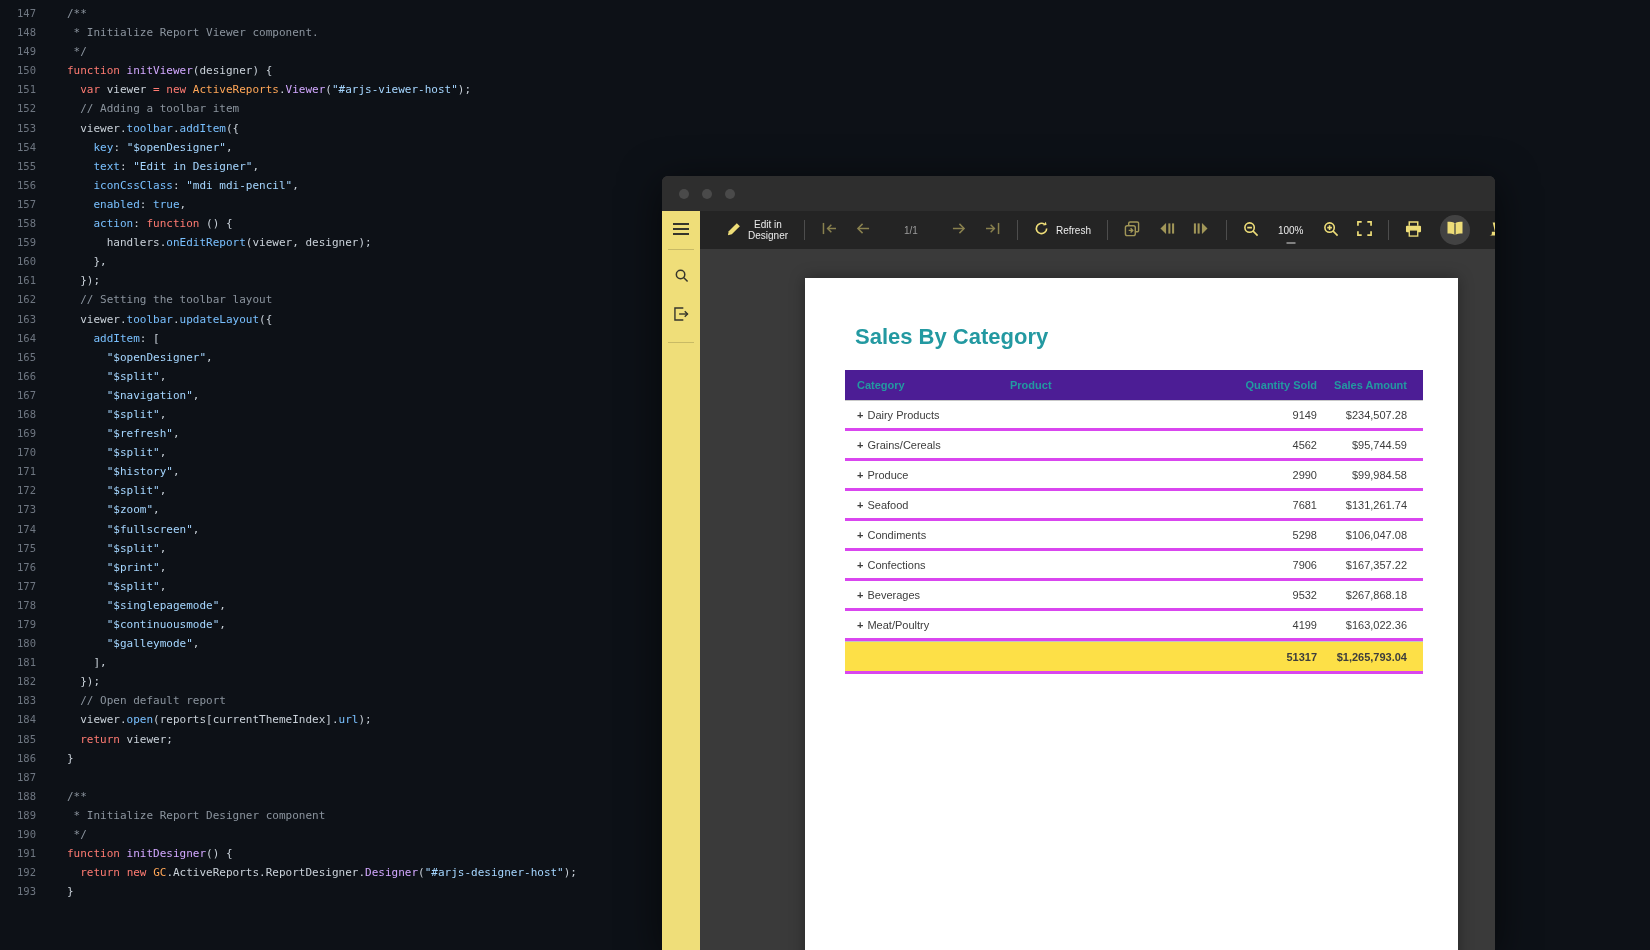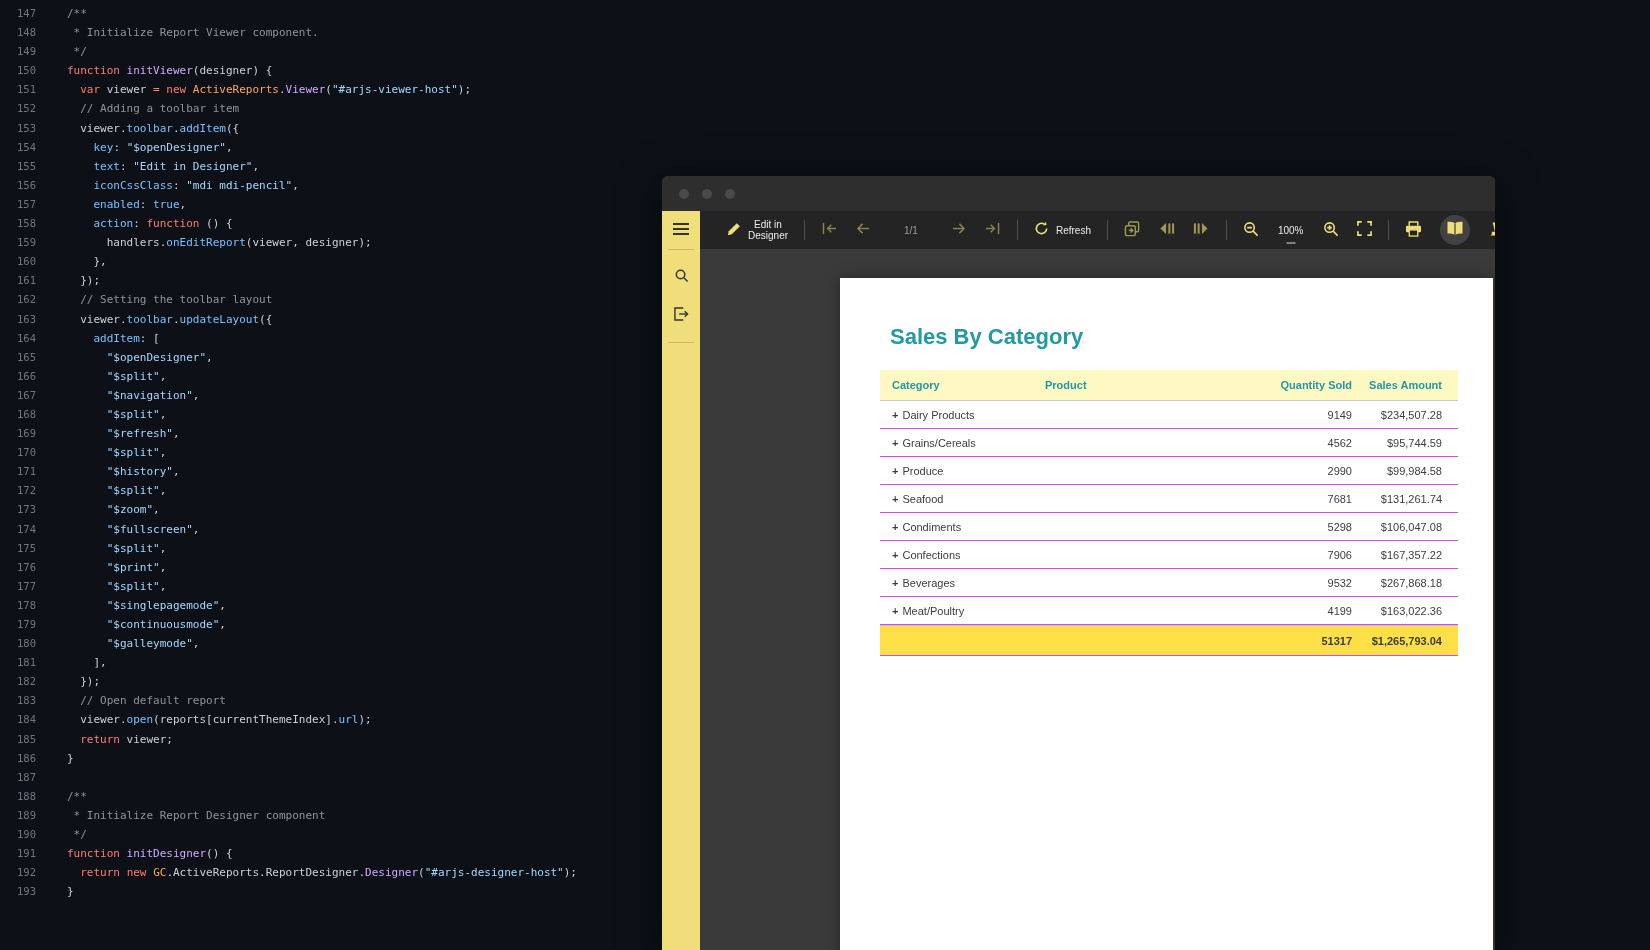--- a/index.html
+++ b/index.html
@@ -37,29 +37,29 @@
   .tb-sep{width:1px;height:20px;background:#4d4d4d;margin:0 7px;flex:none;}
   .page-label{color:#9b9b9b;font-size:10px;padding:0 24px;}
   .dim{opacity:.5;}
   .semi{opacity:.62;}
   .zoom-label{position:relative;font-size:10px;color:#ececec;padding:0 10px;}
   .zoom-label::after{content:"";position:absolute;left:50%;bottom:-8px;transform:translateX(-50%);
           width:9px;height:2px;background:#808080;}
   .active-mode{width:30px;height:30px;border-radius:50%;background:rgba(255,255,255,.14);
           display:flex;align-items:center;justify-content:center;}
 
-  .viewer-body{position:absolute;left:38px;top:73px;right:0;bottom:0;background:#3a3a3a;margin-left:35px;}
+  .viewer-body{position:absolute;left:38px;top:73px;right:0;bottom:0;background:#3a3a3a;}
   .page{position:absolute;left:105px;top:29px;width:653px;height:700px;background:#fff;
         box-shadow:0 0 14px rgba(0,0,0,.35);}
   .report-title{position:absolute;left:50px;top:46px;font-size:22px;font-weight:bold;color:#2399a1;}
 
   .rtable{position:absolute;left:40px;top:92px;width:578px;font-size:11px;color:#3d3d3d;}
   .trow{display:grid;grid-template-columns:165px 1fr 160px 106px;align-items:center;
-        height:27px;border-bottom:1px solid #d946ef;}
-  .thead{height:30px;background:#fef9c3;color:#2399a1;font-weight:bold;
+        height:27px;border-bottom:3px solid #d946ef;}
+  .thead{height:30px;background:#4c1d95;color:#2399a1;font-weight:bold;
         border-bottom:1px solid #c9c9c9;}
   .c1{padding-left:12px;}
   .c3{text-align:right;}
   .c4{text-align:right;padding-right:16px;}
   .plus{font-weight:bold;margin-right:4px;cursor:pointer;}
   .total-row{background:#fde047;font-weight:bold;height:29px;border-top:1px solid #c4c4c4;}
 </style>
 </head>
 <body>
 

